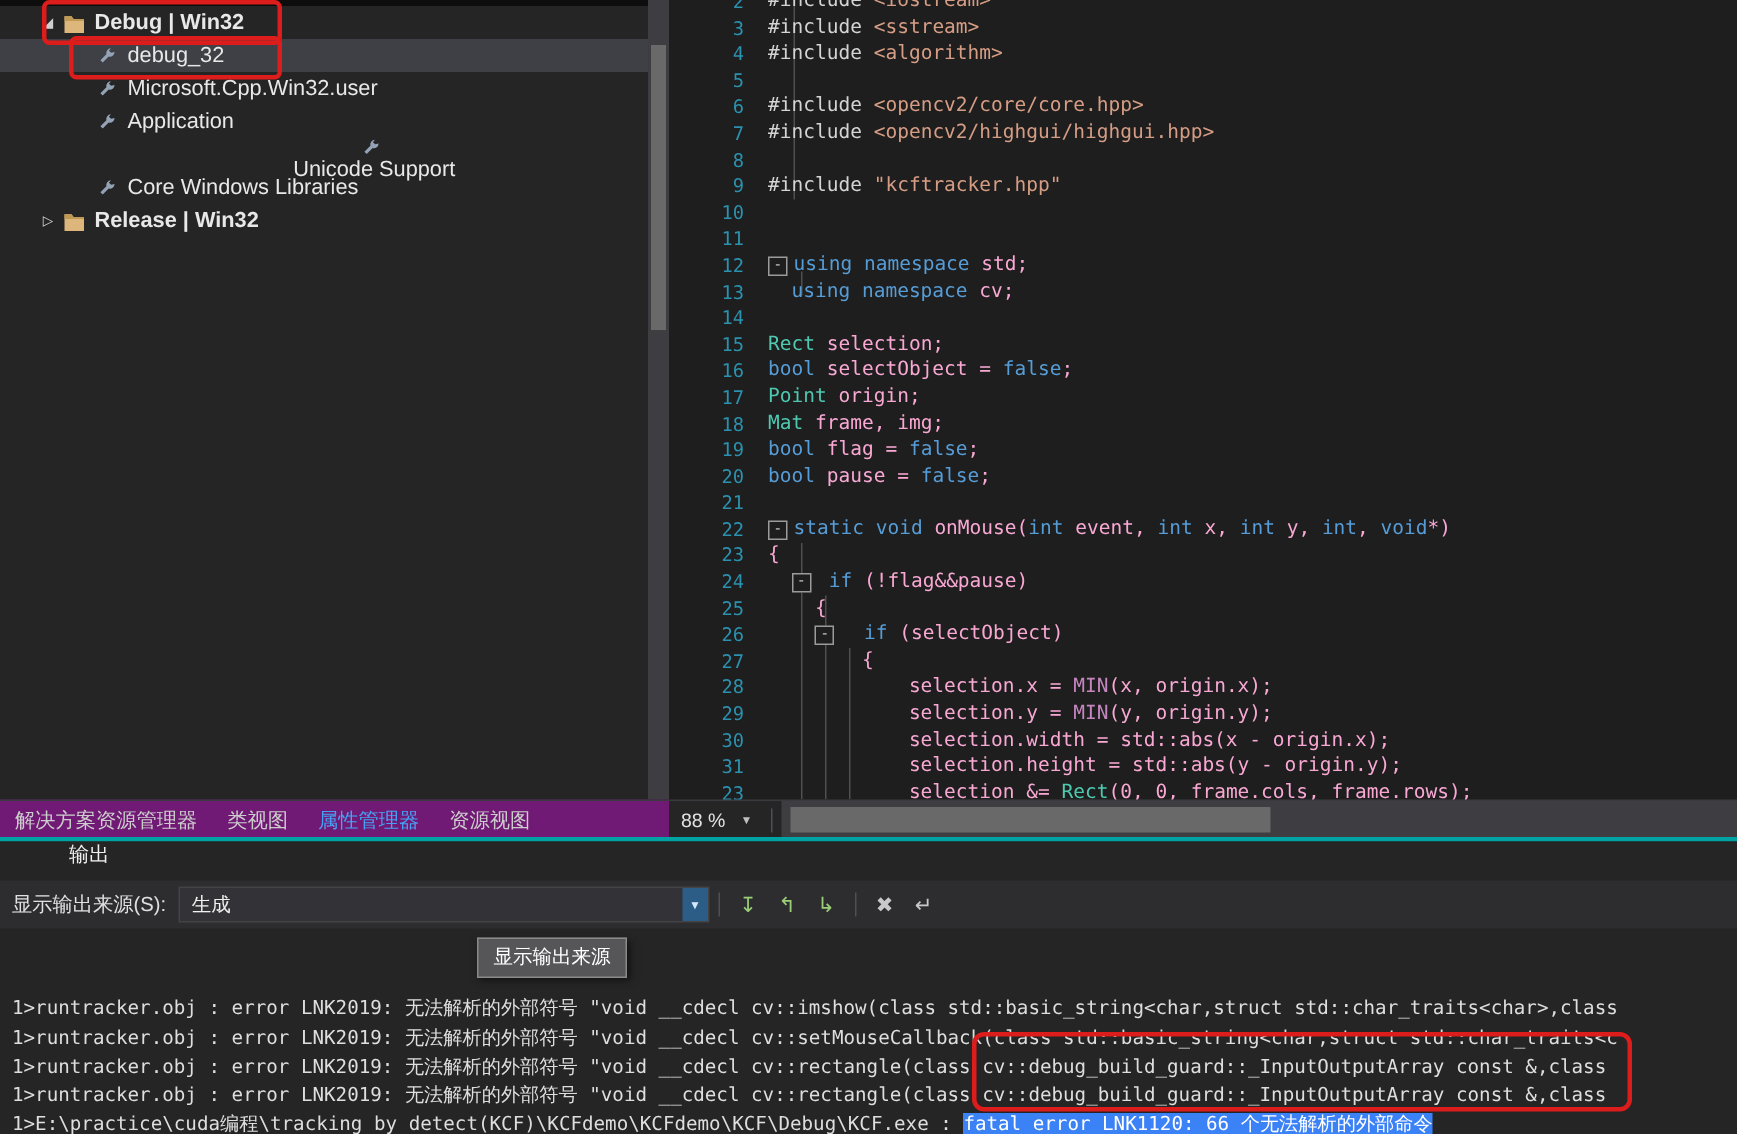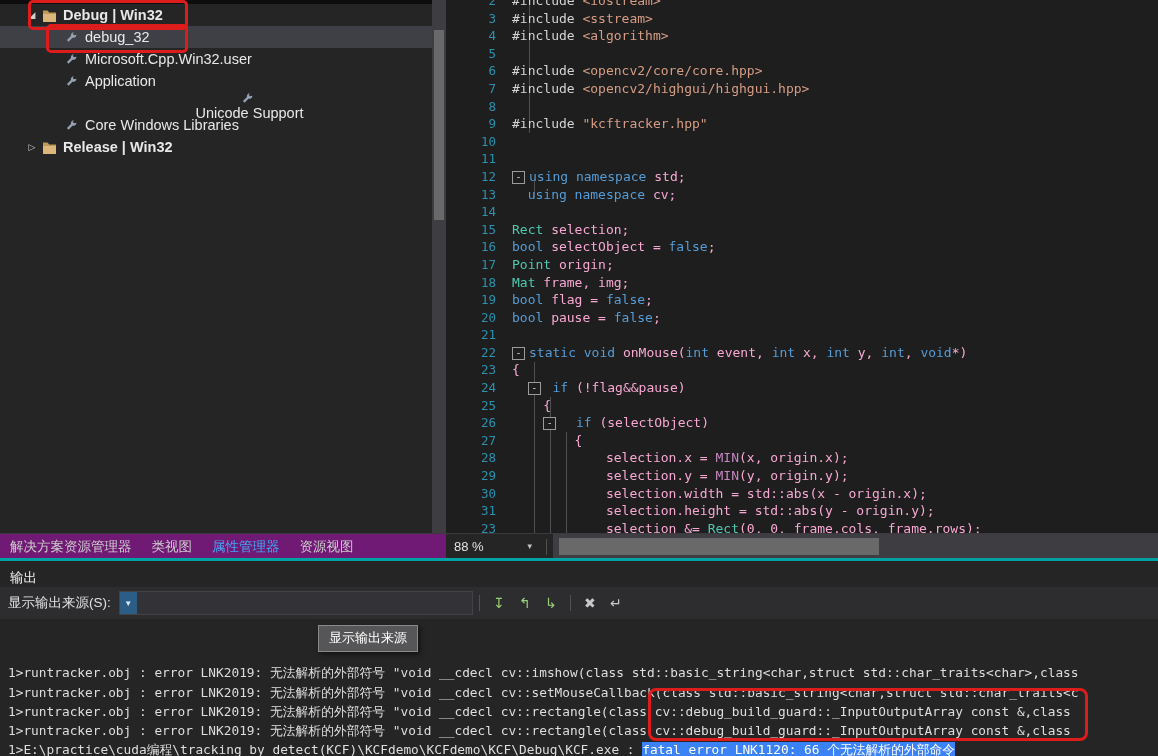--- a/index.html
+++ b/index.html
@@ -41,30 +41,30 @@
   #guide-22{left:88px;top:362px;height:171px;}
   #guide-24{left:104px;top:397px;height:136px;}
   #guide-26{left:120px;top:432px;height:101px;}
   
   #bottom-tabs{position:absolute;left:0;top:533px;width:446px;height:25px;background:#701a75;border-top:1px solid #3a3a3e;
                display:flex;align-items:center;font-size:13.5px;color:#cccccc;}
   .tab{padding:0 10px;cursor:default;}
   .tab.active{color:#45a2f4;}
   
   #zoom-row{position:absolute;left:446px;top:533px;width:712px;height:25px;background:#252526;display:flex;align-items:center;border-top:1px solid #3a3a3e;}
-  #zoom-control{display:flex;align-items:center;color:#e2e2e2;font-size:13px;padding:0 6px 0 8px;gap:32px;}
+  #zoom-control{display:flex;align-items:center;color:#e2e2e2;font-size:13px;padding:0 6px 0 8px;}
   #zoom-caret{font-size:8px;color:#bfbfbf;margin-left:10px;}
   .vdiv{width:1px;height:16px;background:#505054;margin:0 6px;}
   #hscroll{flex:1;height:100%;background:#3e3e42;position:relative;}
   #hscroll .thumb{position:absolute;left:6px;top:4px;bottom:4px;width:320px;background:#696969;}
   
   #separator{position:absolute;left:0;top:558px;width:1158px;height:3px;background:#00a3a3;}
   
   #output{position:absolute;left:0;top:561px;width:1158px;height:195px;background:#252526;}
-  #output-header{height:26px;display:flex;align-items:flex-end;padding:0 10px;color:#efefef;font-size:13.5px;}
+  #output-header{height:26px;display:flex;align-items:flex-start;padding:0 10px;color:#efefef;font-size:13.5px;margin-left:36px;}
   #output-toolbar{height:32px;display:flex;align-items:center;padding:0 8px;background:#2d2d30;}
   #source-label{color:#e0e0e0;font-size:13.5px;margin-right:8px;}
   #source-combo{width:352px;height:22px;background:#333337;border:1px solid #434346;color:#f0f0f0;
                 display:flex;align-items:center;font-size:13px;}
   #source-combo .val{padding-left:8px;flex:1;}
   #combo-btn{width:17px;height:100%;background:#2b5d86;color:#d7e8ff;display:flex;align-items:center;justify-content:center;font-size:8px;}
   .obtn{width:26px;height:22px;display:flex;align-items:center;justify-content:center;font-size:14px;cursor:default;}
   #output-text{position:relative;font-family:"DejaVu Sans Mono","Liberation Mono",monospace;font-size:12.8px;
                line-height:19.2px;color:#dedede;padding:6px 0 16px 8px;white-space:pre;overflow:hidden;height:131px;}
   .out-line{height:19.2px;white-space:pre;}
@@ -210,20 +210,21 @@
 
 <div id="separator"></div>
 
 <div id="output">
   <div id="output-header">
     <span>输出</span>
   </div>
   <div id="output-toolbar">
     <span id="source-label">显示输出来源(S):</span>
     <div id="source-combo">
+      <span class="val">生成</span>
       <span id="combo-btn">▼</span>
     </div>
     <div class="vdiv"></div>
     <div id="output-icons" style="display:flex;align-items:center;">
         <span class="obtn" style="color: rgb(154, 205, 119);">↧</span>
         <span class="obtn" style="color: rgb(154, 205, 119);">↰</span>
         <span class="obtn" style="color: rgb(154, 205, 119);">↳</span>
         <div class="vdiv"></div>
         <span class="obtn" style="color: rgb(200, 200, 200);">✖</span>
         <span class="obtn" style="color: rgb(200, 200, 200);">↵</span>

